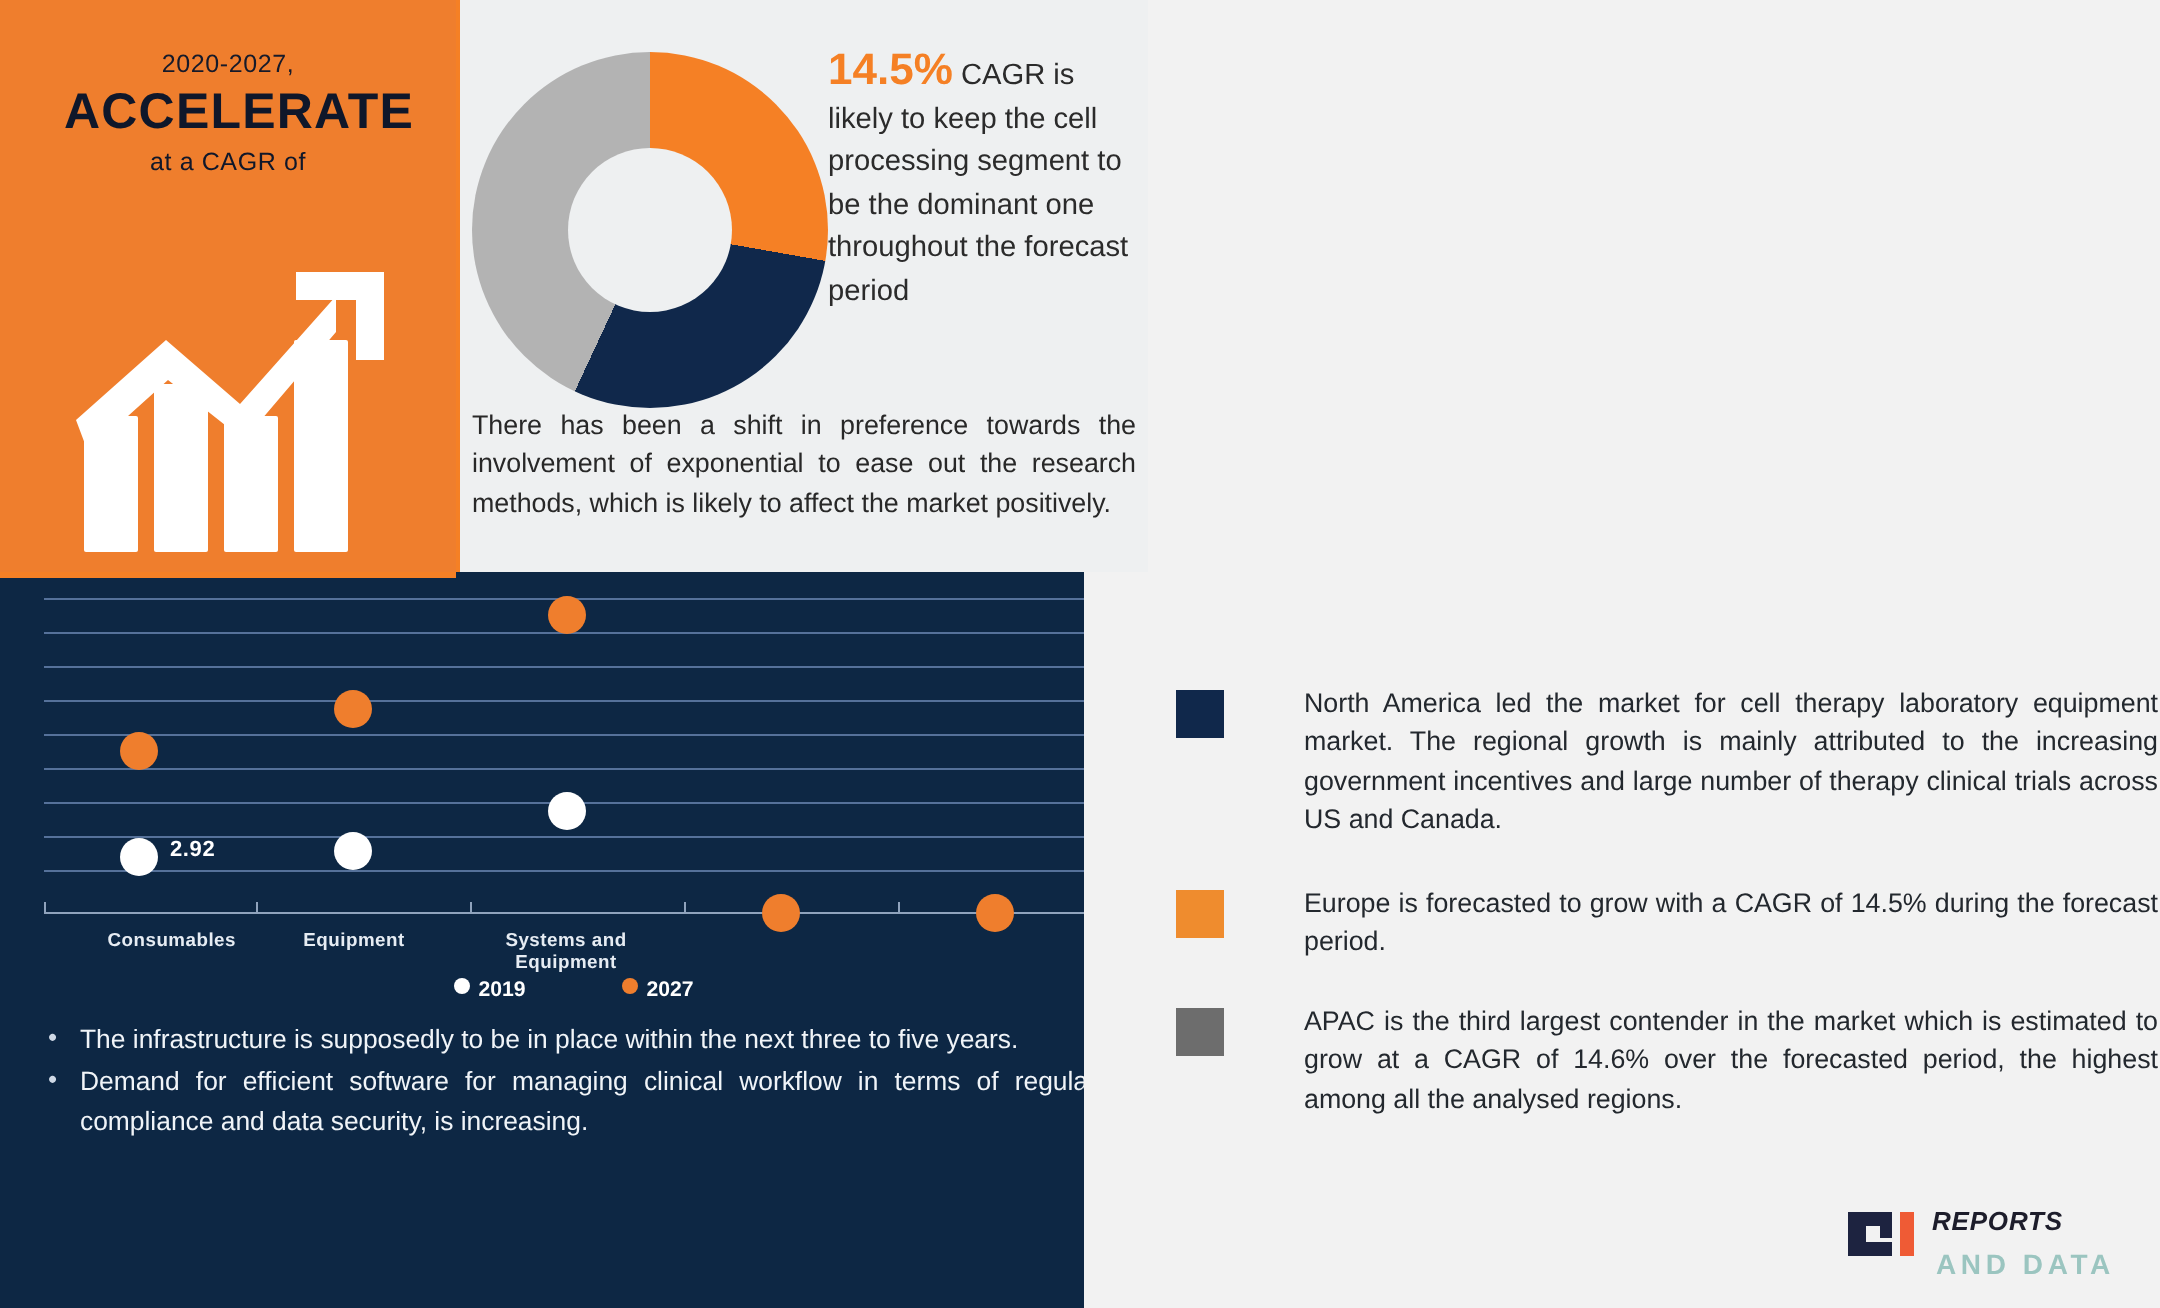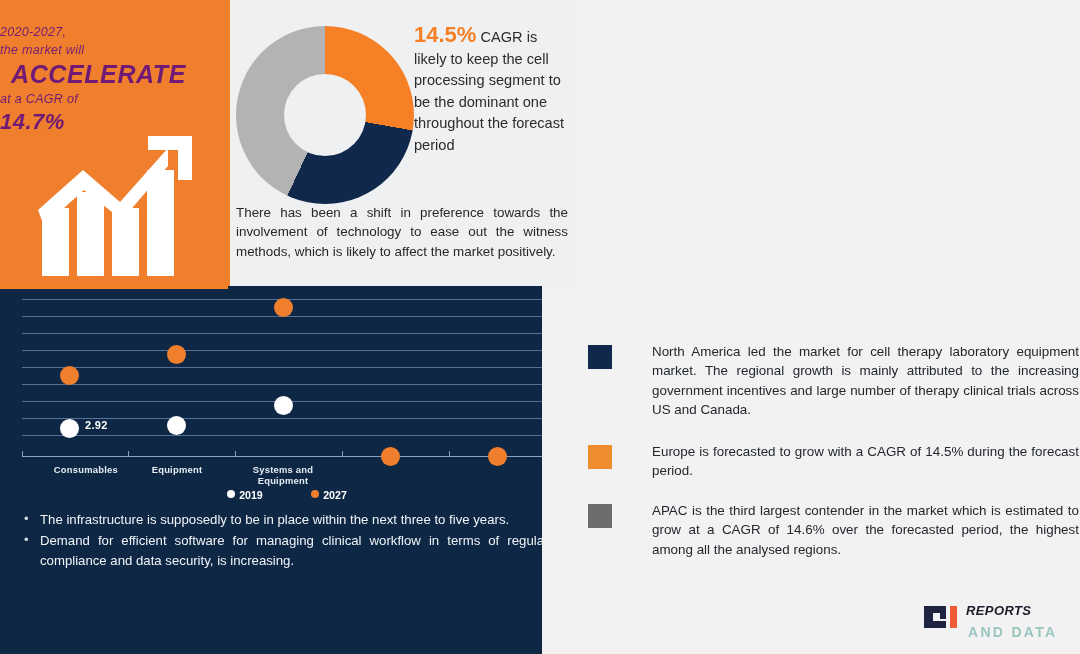--- a/index.html
+++ b/index.html
@@ -10,21 +10,21 @@
     background:#f1f1f1;
     overflow:hidden;
   }
   #page { position:relative; width:1080px; height:654px; background:#f2f2f2; }
 
   
   .accel-panel{
     position:absolute; left:0; top:0; width:228px; height:286px;
     background:#ef7e2d; overflow:hidden;
   }
-  .accel-text{ position:absolute; left:0; top:24px; width:228px; text-align:left; color:#701a75;font-style:italic; }
+  .accel-text{ position:absolute; left:0; top:24px; width:228px; text-align:center; color:#0f172a; }
   .accel-l1{ font-size:12.5px; letter-spacing:.3px; line-height:17px; opacity:.97; }
   .accel-l2{ font-size:12.5px; letter-spacing:.3px; line-height:18px; opacity:.97; }
   .accel-big{ font-size:25px; font-weight:bold; letter-spacing:.6px; line-height:31px;margin-left:11px; }
   .accel-l3{ font-size:12.5px; letter-spacing:.3px; line-height:19px; }
   .accel-pct{ font-size:22px; font-weight:bold; letter-spacing:.5px; line-height:26px; }
   .chart-art{ position:absolute; left:28px; top:130px; width:175px; height:150px; }
 
   
   .donut-panel{
     position:absolute; left:228px; top:0; width:346px; height:286px;
@@ -121,24 +121,22 @@
   }
 </style>
 </head>
 <body>
 
 <div id="page">
 
   <div class="accel-panel">
     <div class="accel-text">
       <div class="accel-l1">2020-2027,</div>
-      <div class="accel-l2">the market will</div>
       <div class="accel-big">ACCELERATE</div>
       <div class="accel-l3">at a CAGR of</div>
-      <div class="accel-pct">14.7%</div>
     </div>
     <div class="chart-art">
       <svg viewBox="0 0 175 150" width="175" height="150">
         <g fill="#ffffff">
           <rect x="14" y="78" width="27" height="68" rx="1"></rect>
           <rect x="49" y="62" width="27" height="84" rx="1"></rect>
           <rect x="84" y="78" width="27" height="68" rx="1"></rect>
           <rect x="119" y="40" width="27" height="106" rx="1"></rect>
           <path d="M10 80 L55 40 L92 72 L140 18 L140 36 L94 90 L56 60 L16 96 Z"></path>
           <path d="M120 6 L164 6 L164 50 L150 50 L150 20 L120 20 Z"></path>
@@ -149,21 +147,21 @@
 
   <div class="donut-panel">
     <div class="donut-wrap">
       <div class="donut">
         <div class="donut-hole"></div>
       </div>
     </div>
     <div class="cagr-block">
       <span class="cagr-num">14.5%</span><span> CAGR is likely to keep the cell processing segment to be the dominant one throughout the forecast period</span>
     </div>
-    <div class="shift-text">There has been a shift in preference towards the involvement of technology to ease out the witness methods, which is likely to affect the market positively.</div>
+    <div class="shift-text">There has been a shift in preference towards the involvement of exponential to ease out the research methods, which is likely to affect the market positively.</div>
   </div>
   <div class="v-rule"></div>
 
   <div class="navy-panel">
 
     <div class="dotplot">
 
       <div class="grid-line" style="top:13px;"></div>
       <div class="grid-line" style="top:30px;"></div>
       <div class="grid-line" style="top:47px;"></div>

